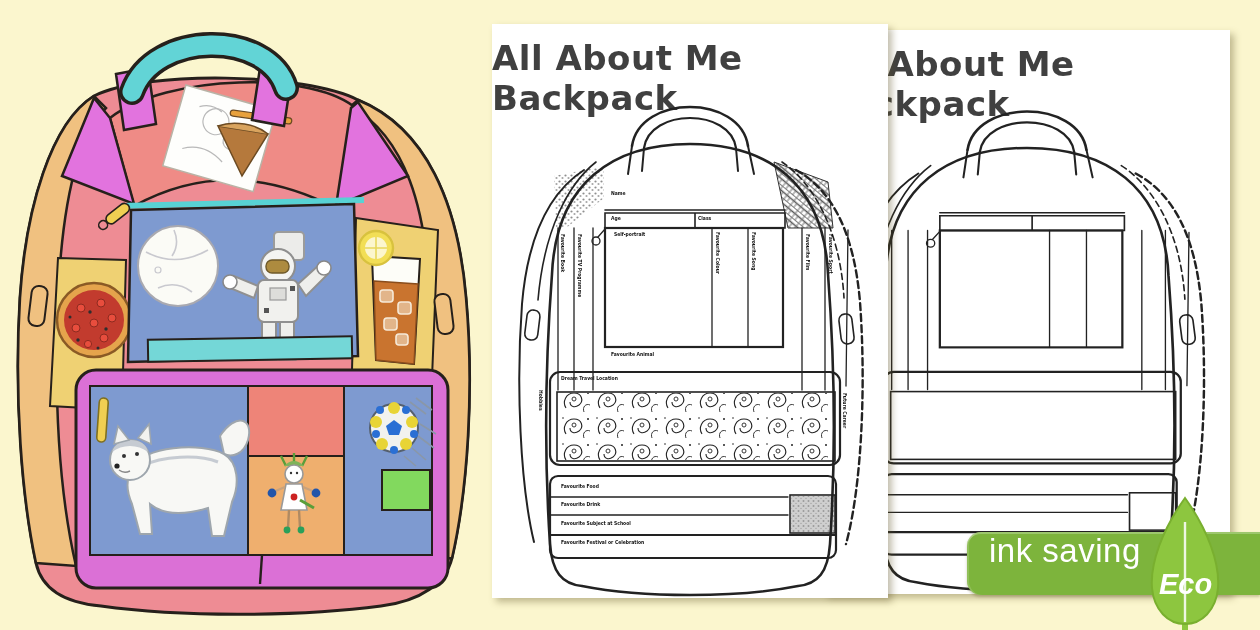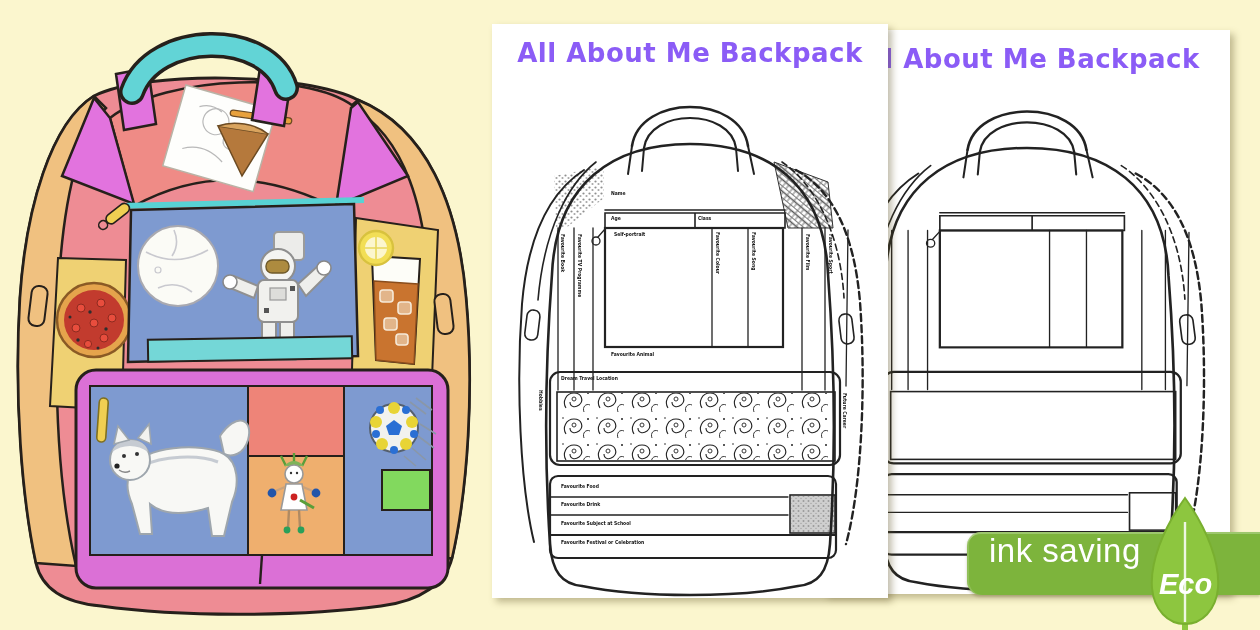--- a/index.html
+++ b/index.html
@@ -8,22 +8,22 @@
     background:#FBF6CE;
     font-family:"DejaVu Sans","Liberation Sans",sans-serif;
   }
   .page{
     position:absolute;background:#fff;
     box-shadow:4px 4px 7px rgba(95,85,40,.38);
   }
   #page1{left:492px;top:24px;width:396px;height:574px;z-index:3;}
   #page2{left:824px;top:30px;width:406px;height:564px;z-index:2;}
   .ws-title{
-    position:absolute;left:0;right:0;top:14px;text-align:center;
-    font-size:26px;font-weight:800;color:#8b5cf6;letter-spacing:.5px;
+    position:absolute;left:0;right:0;top:14px;
+    font-size:34px;font-weight:800;color:#404040;letter-spacing:.5px;
     font-family:"DejaVu Sans",sans-serif;
   }
   .bp-svg{position:absolute;left:0;top:0;}
   .lbl{
     position:absolute;font-size:9px;font-weight:700;color:#111;
     transform:scale(.5);transform-origin:left top;white-space:nowrap;line-height:1;
   }
   .vlbl{
     position:absolute;font-size:9px;font-weight:700;color:#111;line-height:1;
     writing-mode:vertical-rl;transform:scale(.5);transform-origin:left top;white-space:nowrap;

